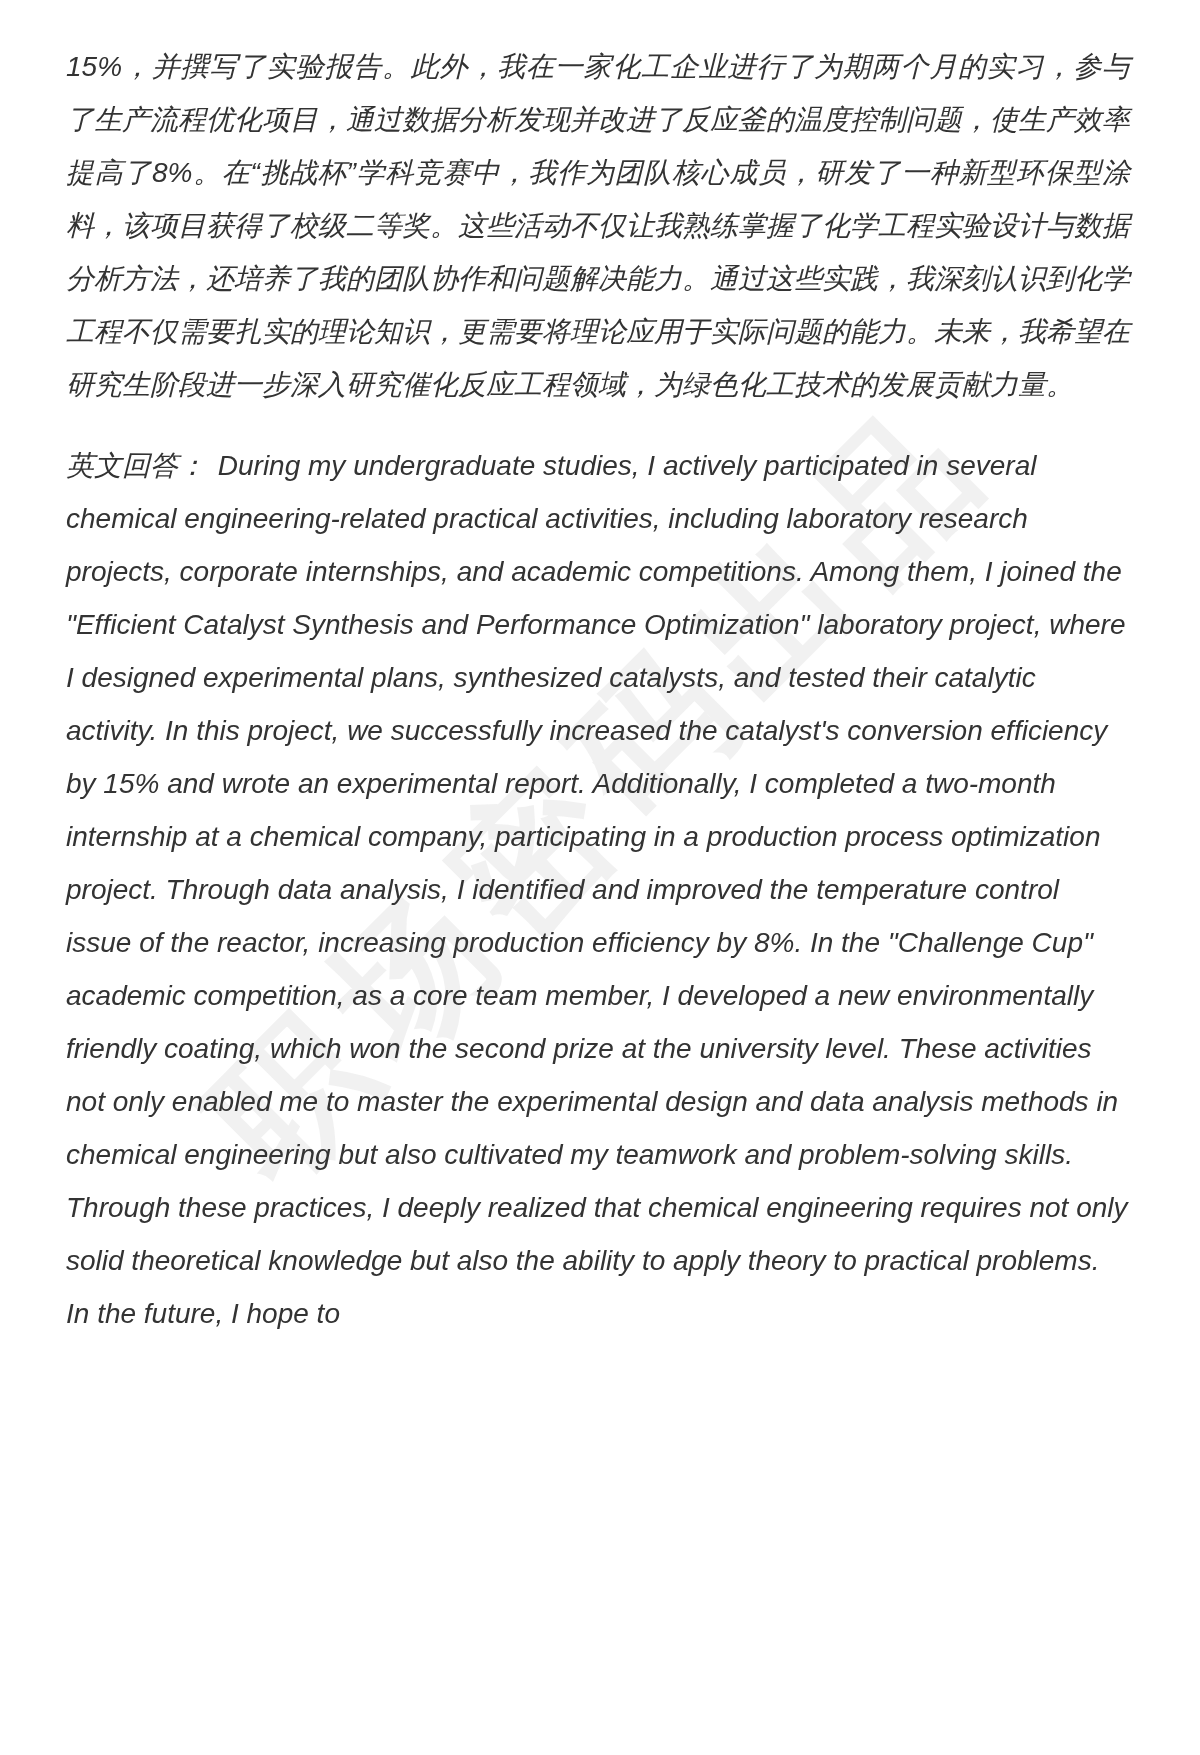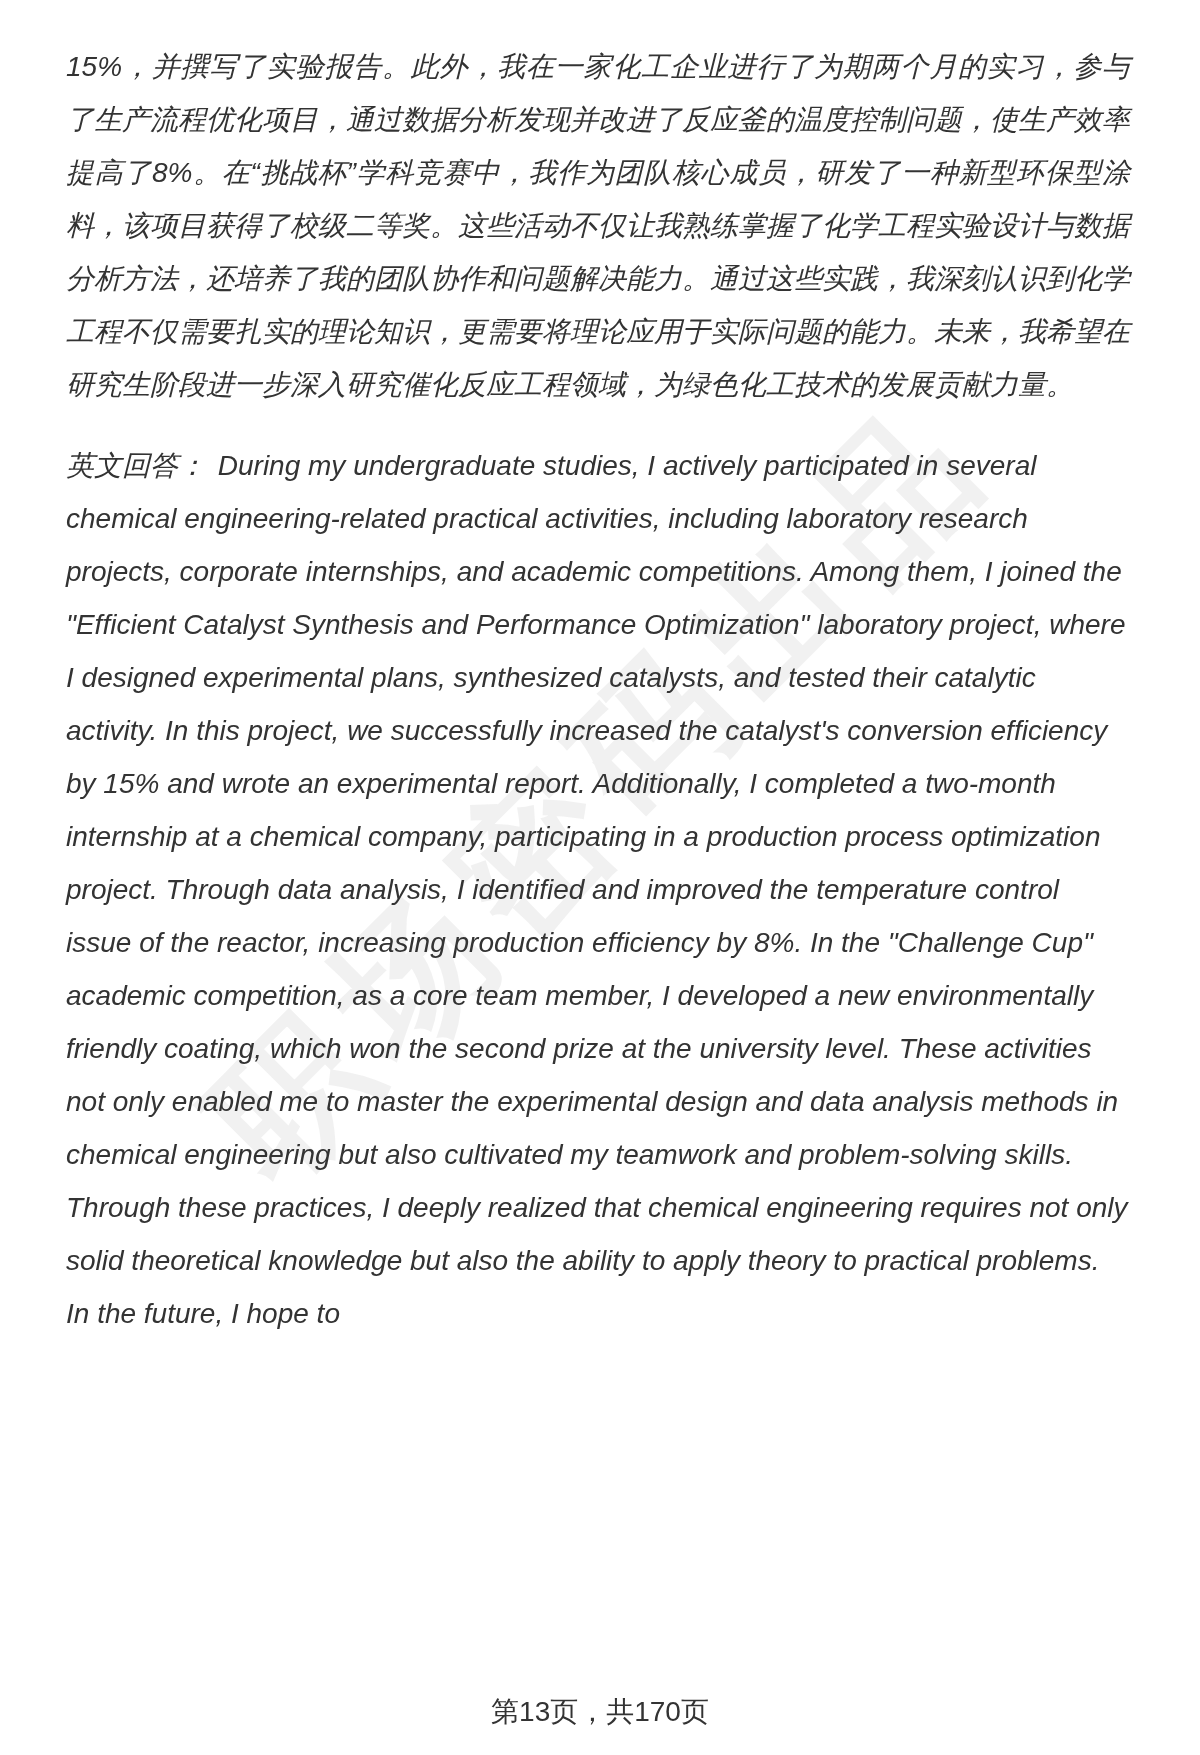--- a/index.html
+++ b/index.html
@@ -74,15 +74,14 @@
 
     <p class="para cn">15%，并撰写了实验报告。此外，我在一家化工企业进行了为期两个月的实习，参与了生产流程优化项目，通过数据分析发现并改进了反应釜的温度控制问题，使生产效率提高了8%。在“挑战杯”学科竞赛中，我作为团队核心成员，研发了一种新型环保型涂料，该项目获得了校级二等奖。这些活动不仅让我熟练掌握了化学工程实验设计与数据分析方法，还培养了我的团队协作和问题解决能力。通过这些实践，我深刻认识到化学工程不仅需要扎实的理论知识，更需要将理论应用于实际问题的能力。未来，我希望在研究生阶段进一步深入研究催化反应工程领域，为绿色化工技术的发展贡献力量。</p>
 
     <p class="para en">
       <span class="en-label">英文回答：</span>
       <span>During my undergraduate studies, I actively participated in several chemical engineering-related practical activities, including laboratory research projects, corporate internships, and academic competitions. Among them, I joined the "Efficient Catalyst Synthesis and Performance Optimization" laboratory project, where I designed experimental plans, synthesized catalysts, and tested their catalytic activity. In this project, we successfully increased the catalyst's conversion efficiency by 15% and wrote an experimental report. Additionally, I completed a two-month internship at a chemical company, participating in a production process optimization project. Through data analysis, I identified and improved the temperature control issue of the reactor, increasing production efficiency by 8%. In the "Challenge Cup" academic competition, as a core team member, I developed a new environmentally friendly coating, which won the second prize at the university level. These activities not only enabled me to master the experimental design and data analysis methods in chemical engineering but also cultivated my teamwork and problem-solving skills. Through these practices, I deeply realized that chemical engineering requires not only solid theoretical knowledge but also the ability to apply theory to practical problems. In the future, I hope to</span>
     </p>
 
   </div>
 
-  <div class="footer">第13页，共170页</div>
 
 </div>
 
 </body></html>

